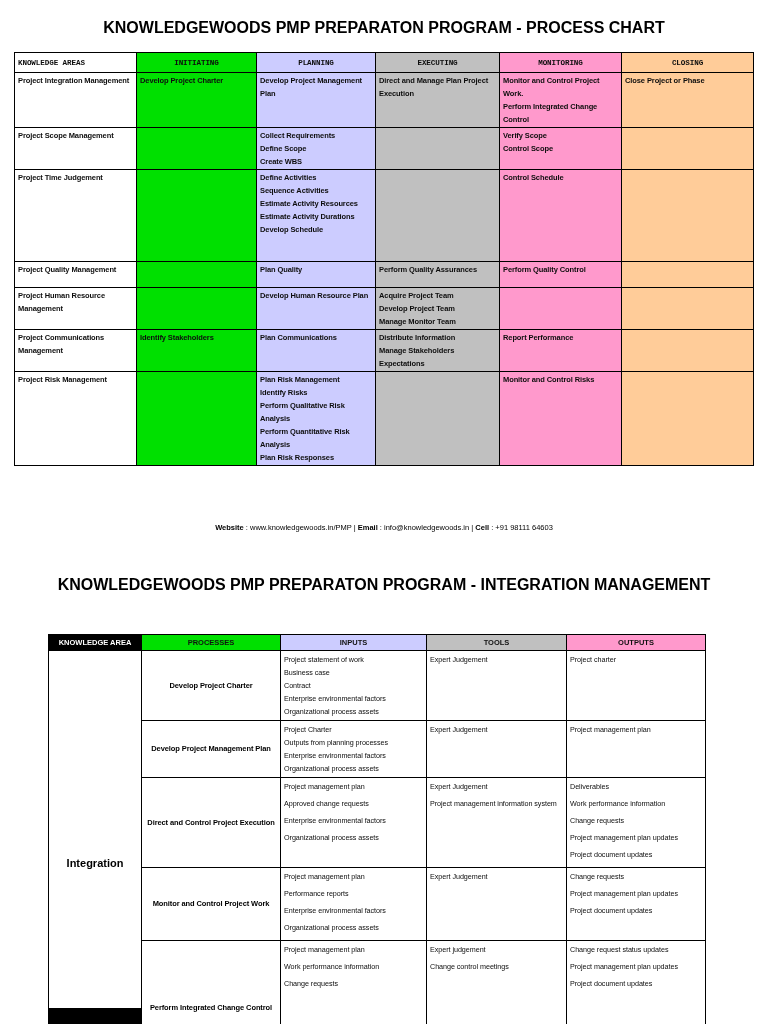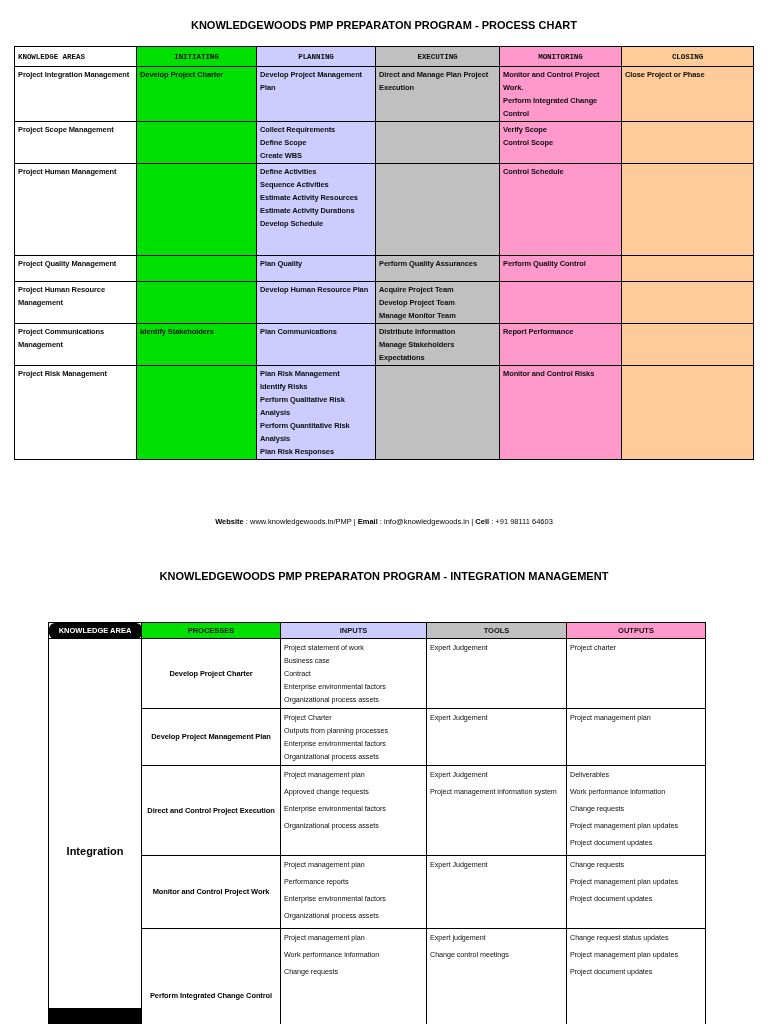--- a/index.html
+++ b/index.html
@@ -8,21 +8,21 @@
     position:relative;
     width:768px; height:1024px;
     background:#ffffff;
     overflow:hidden;
     font-family:"Liberation Sans", sans-serif;
     color:#000;
   }
   .doc-title {
     padding-top:19px;
     text-align:center;
-    font-size:11px;
+    font-size:16px;
     font-weight:bold;
     letter-spacing:0;
     color:#000;
   }
   .doc-title.second { padding-top:0; margin-top:44px; }
 
   
   table.process-chart {
     border-collapse:collapse;
     table-layout:fixed;
@@ -82,21 +82,21 @@
     overflow:hidden;
   }
   .integration-table thead tr { height:16px; }
   .integration-table th {
     font-size:7.5px;
     font-weight:bold;
     text-align:center;
     vertical-align:middle;
     color:#111;
   }
-  .integration-table th.th-ka { background: var(--c-section_header, #000); color:#fff;border-radius:6px; }
+  .integration-table th.th-ka { background: var(--c-section_header, #000); color:#fff; }
   .integration-table tbody tr:nth-child(1){height:66px}
   .integration-table tbody tr:nth-child(2){height:54px}
   .integration-table tbody tr:nth-child(3){height:84px}
   .integration-table tbody tr:nth-child(4){height:62px}
   .integration-table tbody tr:nth-child(5){height:134px}
   .integration-table td.ka-cell {
     background:#ffffff;
     vertical-align:middle;
     text-align:center;
     font-weight:bold;
@@ -186,21 +186,21 @@
           </td>
           <td class="bg-executing"></td>
           <td class="bg-monitoring">
             <div class="line">Verify Scope</div>
             <div class="line">Control Scope</div>
           </td>
           <td class="bg-closing"></td>
         </tr>
         <tr>
           <td class="col-area">
-            <div class="line">Project Human Management</div>
+            <div class="line">Project Time Judgement</div>
           </td>
           <td class="bg-initiating"></td>
           <td class="bg-planning">
             <div class="line">Define Activities</div>
             <div class="line">Sequence Activities</div>
             <div class="line">Estimate Activity Resources</div>
             <div class="line">Estimate Activity Durations</div>
             <div class="line">Develop Schedule</div>
           </td>
           <td class="bg-executing"></td>

